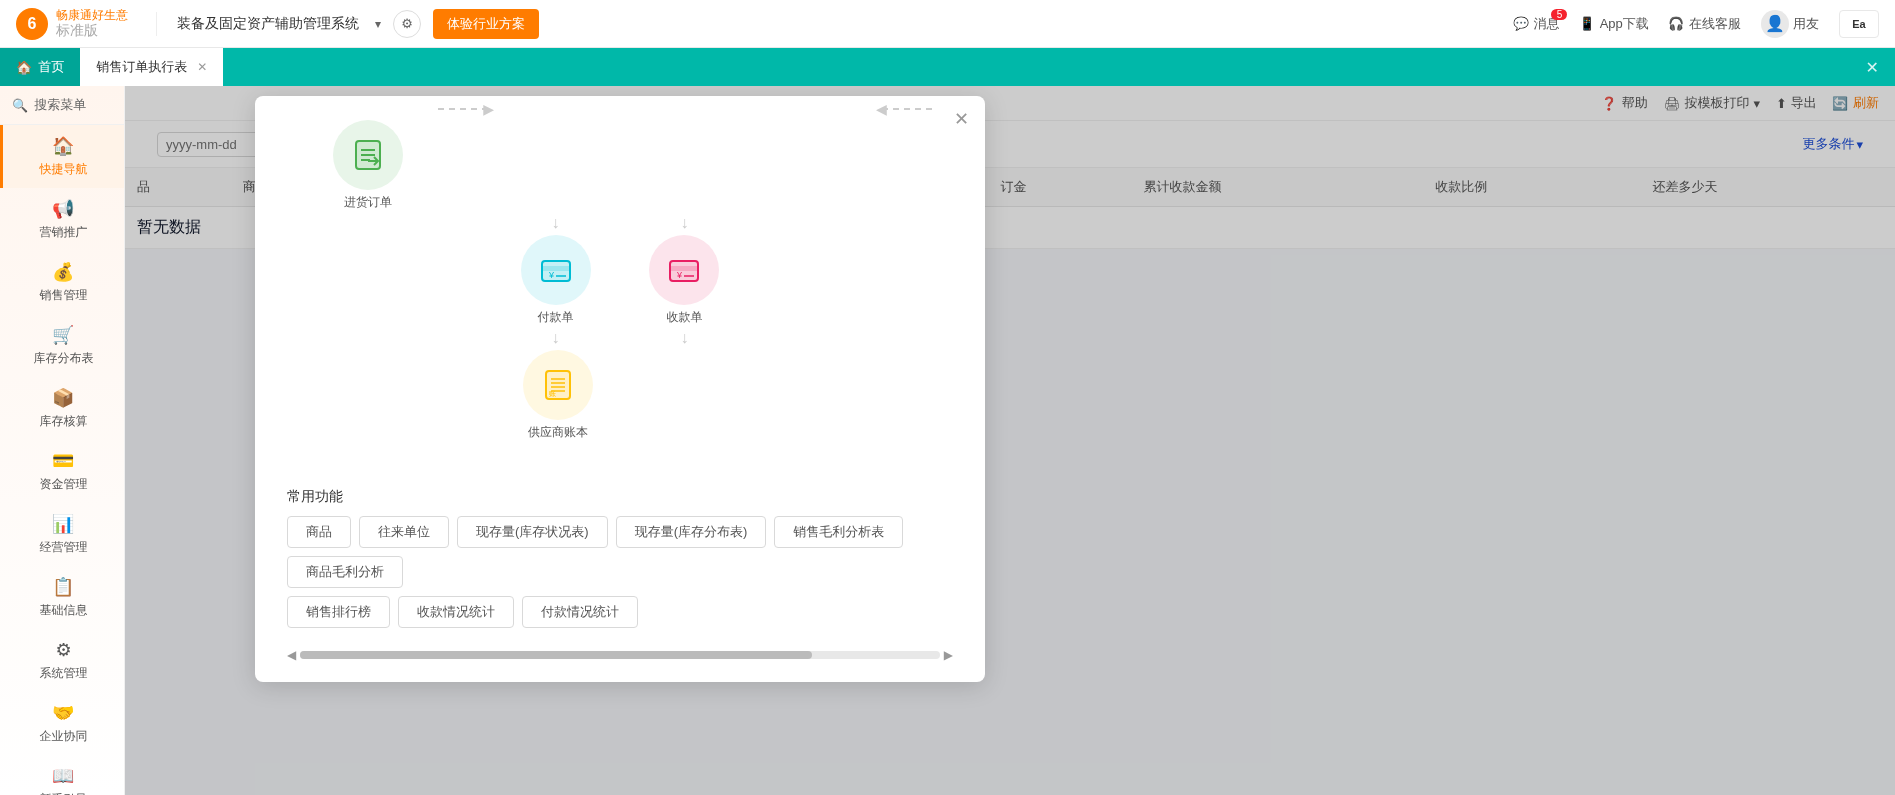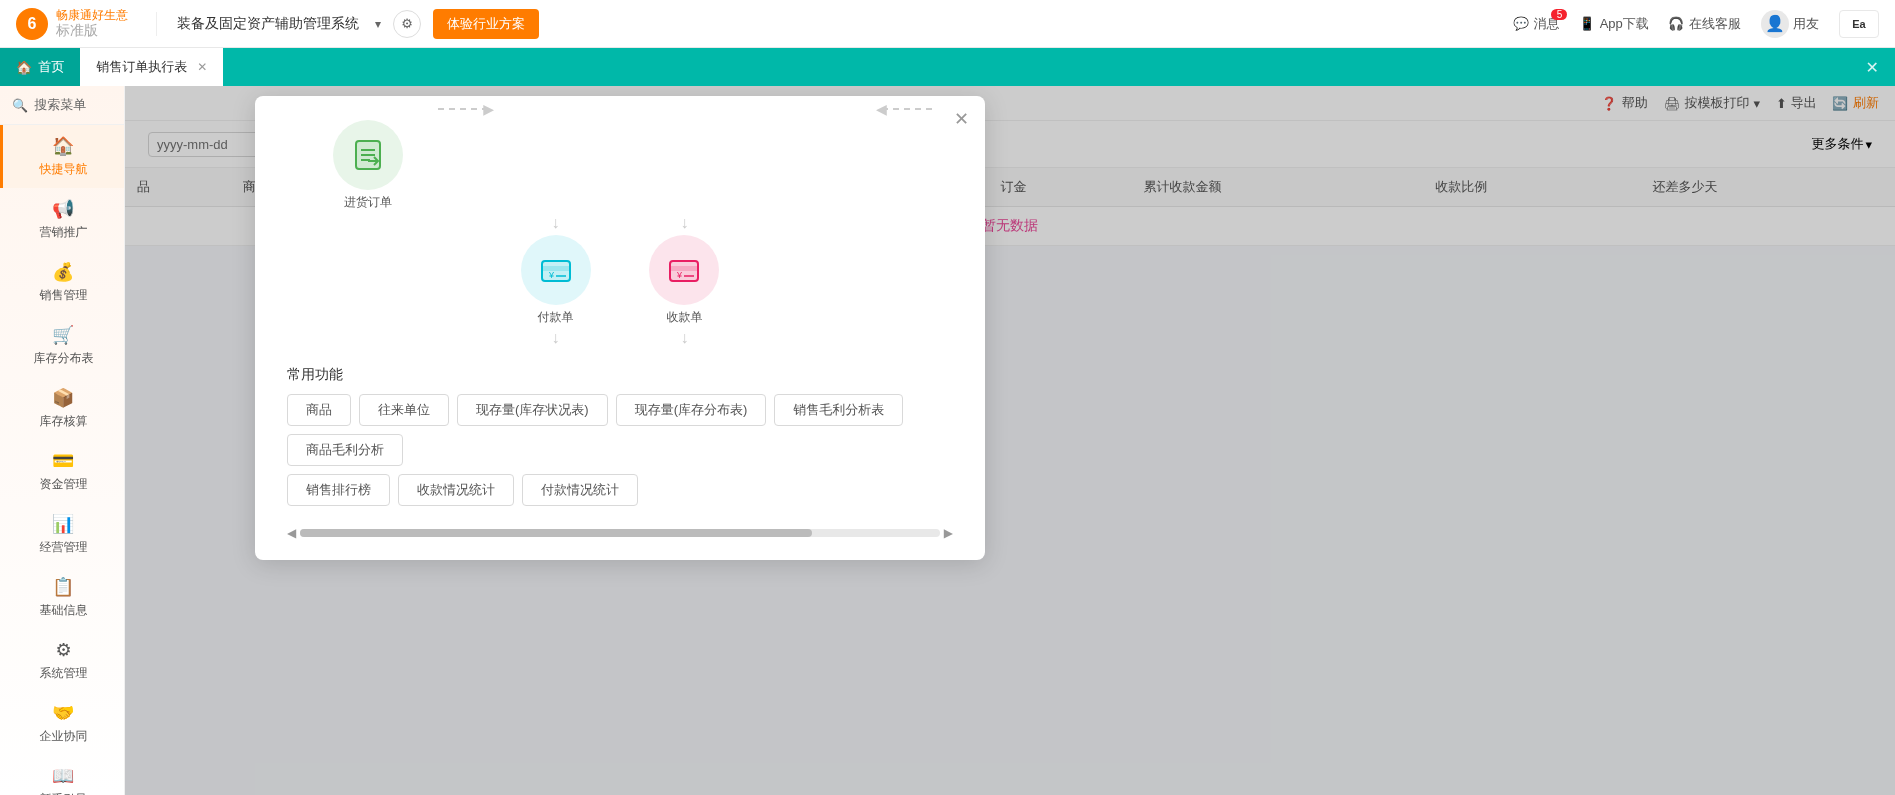--- a/index.html
+++ b/index.html
@@ -43,33 +43,33 @@
     .nav-item.active { background: #fff3e8; border-left-color: #ff7c00; color: #ff7c00; }
     .nav-icon { font-size: 18px; }
 
     
     .content-area { flex: 1; background: #f5f7fa; position: relative; overflow: hidden; }
 
     
     .content-toolbar { display: flex; align-items: center; justify-content: flex-end; padding: 8px 16px; background: #fff; border-bottom: 1px solid #f0f0f0; gap: 16px; }
     .toolbar-btn { display: flex; align-items: center; gap: 4px; color: #555; cursor: pointer; font-size: 13px; }
     .toolbar-btn.orange { color: #ff7c00; }
-    .search-bar { display: flex; align-items: center; padding: 8px 23px; background: #fff; border-bottom: 1px solid #f0f0f0; gap: 12px; }
+    .search-bar { display: flex; align-items: center; padding: 8px 32px; background: #fff; border-bottom: 1px solid #f0f0f0; gap: 12px; }
     .date-input { border: 1px solid #d9d9d9; border-radius: 4px; padding: 4px 8px; font-size: 13px; color: #bbb; width: 130px; }
     .select-input { border: 1px solid #d9d9d9; border-radius: 4px; padding: 4px 8px; font-size: 13px; color: #555; width: 160px; background: #fff; }
     .query-btn { background: #ff7c00; color: #fff; border: none; padding: 5px 16px; border-radius: 4px; cursor: pointer; font-size: 13px; }
     .settings-btn { background: #fff; color: #ff7c00; border: 1px solid #ff7c00; padding: 5px 12px; border-radius: 4px; cursor: pointer; font-size: 13px; }
-    .more-conditions { color: #000000; font-size: 13px; cursor: pointer; display: flex; align-items: center; gap: 2px; justify-content: center; }
+    .more-conditions { color: #1d4ed8; font-size: 13px; cursor: pointer; display: flex; align-items: center; gap: 2px; justify-content: center; }
 
     
     .table-container { background: #fff; margin: 0; overflow: auto; }
     .data-table { width: 100%; border-collapse: collapse; font-size: 13px; }
     .data-table th { background: #fafafa; border-bottom: 1px solid #e8e8e8; padding: 10px 12px; text-align: left; color: #555; font-weight: 500; white-space: nowrap; }
     .data-table td { border-bottom: 1px solid #f0f0f0; padding: 10px 12px; white-space: nowrap; }
-    .empty-data { text-align: center; padding: 40px; color: #ec4899; font-size: 14px; }
+    .empty-data { text-align: left; padding: 40px; color: #0f172a; font-size: 16px; }
 
     
     .modal-overlay { position: absolute; top: 0; left: 0; right: 0; bottom: 0; background: rgba(0,0,0,0.2); z-index: 100; display: flex; align-items: flex-start; justify-content: flex-start; }
     .modal-box { background: #fff; border-radius: 8px; box-shadow: 0 4px 24px rgba(0,0,0,0.15); width: 730px; padding: 24px 32px 20px; margin-top: 10px; margin-left: 130px; position: relative; }
     .modal-close { position: absolute; top: 12px; right: 16px; font-size: 18px; color: #999; cursor: pointer; }
     .flow-node { width: 70px; height: 70px; border-radius: 50%; display: flex; align-items: center; justify-content: center; font-size: 28px; }
     .flow-node.green { background: #e8f5e9; color: #4caf50; }
     .flow-node.red-light { background: #fde8e8; color: #e57373; }
     .flow-node.purple-light { background: #ede7f6; color: #9c27b0; }
     .flow-node.orange-light { background: #fff3e0; color: #ff9800; }
@@ -80,21 +80,21 @@
     .flow-label { font-size: 12px; color: #555; margin-top: 4px; }
 
     
     .flow-section { padding: 0 16px; }
     .flow-row1 { display: flex; align-items: flex-start; gap: 0; margin-bottom: 4px; }
     .flow-col { display: flex; flex-direction: column; align-items: center; width: 130px; }
     .flow-connector { display: flex; align-items: center; width: 60px; justify-content: center; padding-bottom: 20px; }
 
     
     .common-functions { padding: 12px 0 8px; }
-    .common-title { font-size: 14px; color: #333; font-weight: 500; margin-bottom: 10px; }
+    .common-title { font-size: 14px; color: #333; font-weight: 500; margin-bottom: 10px; margin-top: 31px; }
     .func-buttons { display: flex; flex-wrap: wrap; gap: 8px; }
     .func-btn { border: 1px solid #d9d9d9; background: #fff; padding: 6px 18px; border-radius: 4px; font-size: 13px; color: #555; cursor: pointer; }
 
     
     .modal-scrollbar { margin-top: 12px; display: flex; align-items: center; gap: 4px; }
     .scrollbar-track { flex: 1; height: 8px; background: #e8e8e8; border-radius: 4px; }
     .scrollbar-thumb { width: 80%; height: 8px; background: #bbb; border-radius: 4px; }
     .scrollbar-arrow { color: #999; cursor: pointer; font-size: 12px; }
   </style>
 </head>
@@ -356,20 +356,34 @@
             <div style="width:190px;"></div>
             <div style="width:130px;text-align:center;color:#ccc;font-size:16px;line-height:1;">↓</div>
             <div style="flex:1;"></div>
             <div style="width:130px;text-align:center;color:#ccc;font-size:16px;line-height:1;">↓</div>
             <div style="width:190px;"></div>
           </div>
 
           <div style="display:flex;padding:4px 0;">
             <div style="width:190px;"></div>
 
+            <div class="flow-col">
+              <div class="flow-node orange2">
+                <svg width="36" height="36" viewBox="0 0 36 36" fill="none">
+                  <rect x="6" y="4" width="24" height="28" rx="3" fill="#ffc107" opacity="0.12"></rect>
+                  <rect x="6" y="4" width="24" height="28" rx="3" stroke="#ffc107" stroke-width="2"></rect>
+                  <line x1="11" y1="12" x2="25" y2="12" stroke="#ffc107" stroke-width="1.5"></line>
+                  <line x1="11" y1="16" x2="25" y2="16" stroke="#ffc107" stroke-width="1.5"></line>
+                  <line x1="11" y1="20" x2="25" y2="20" stroke="#ffc107" stroke-width="1.5"></line>
+                  <line x1="11" y1="24" x2="25" y2="24" stroke="#ffc107" stroke-width="1.5"></line>
+                  <text x="9" y="29" font-size="7" fill="#ffc107" font-family="Arial">账</text>
+                </svg>
+              </div>
+              <span class="flow-label">供应商账本</span>
+            </div>
             <div style="flex:1;"></div>
 
             <div style="width:190px;"></div>
           </div>
         </div>
 
         <div class="common-functions">
           <div class="common-title">常用功能</div>
           <div class="func-buttons">
             <button class="func-btn">商品</button>

